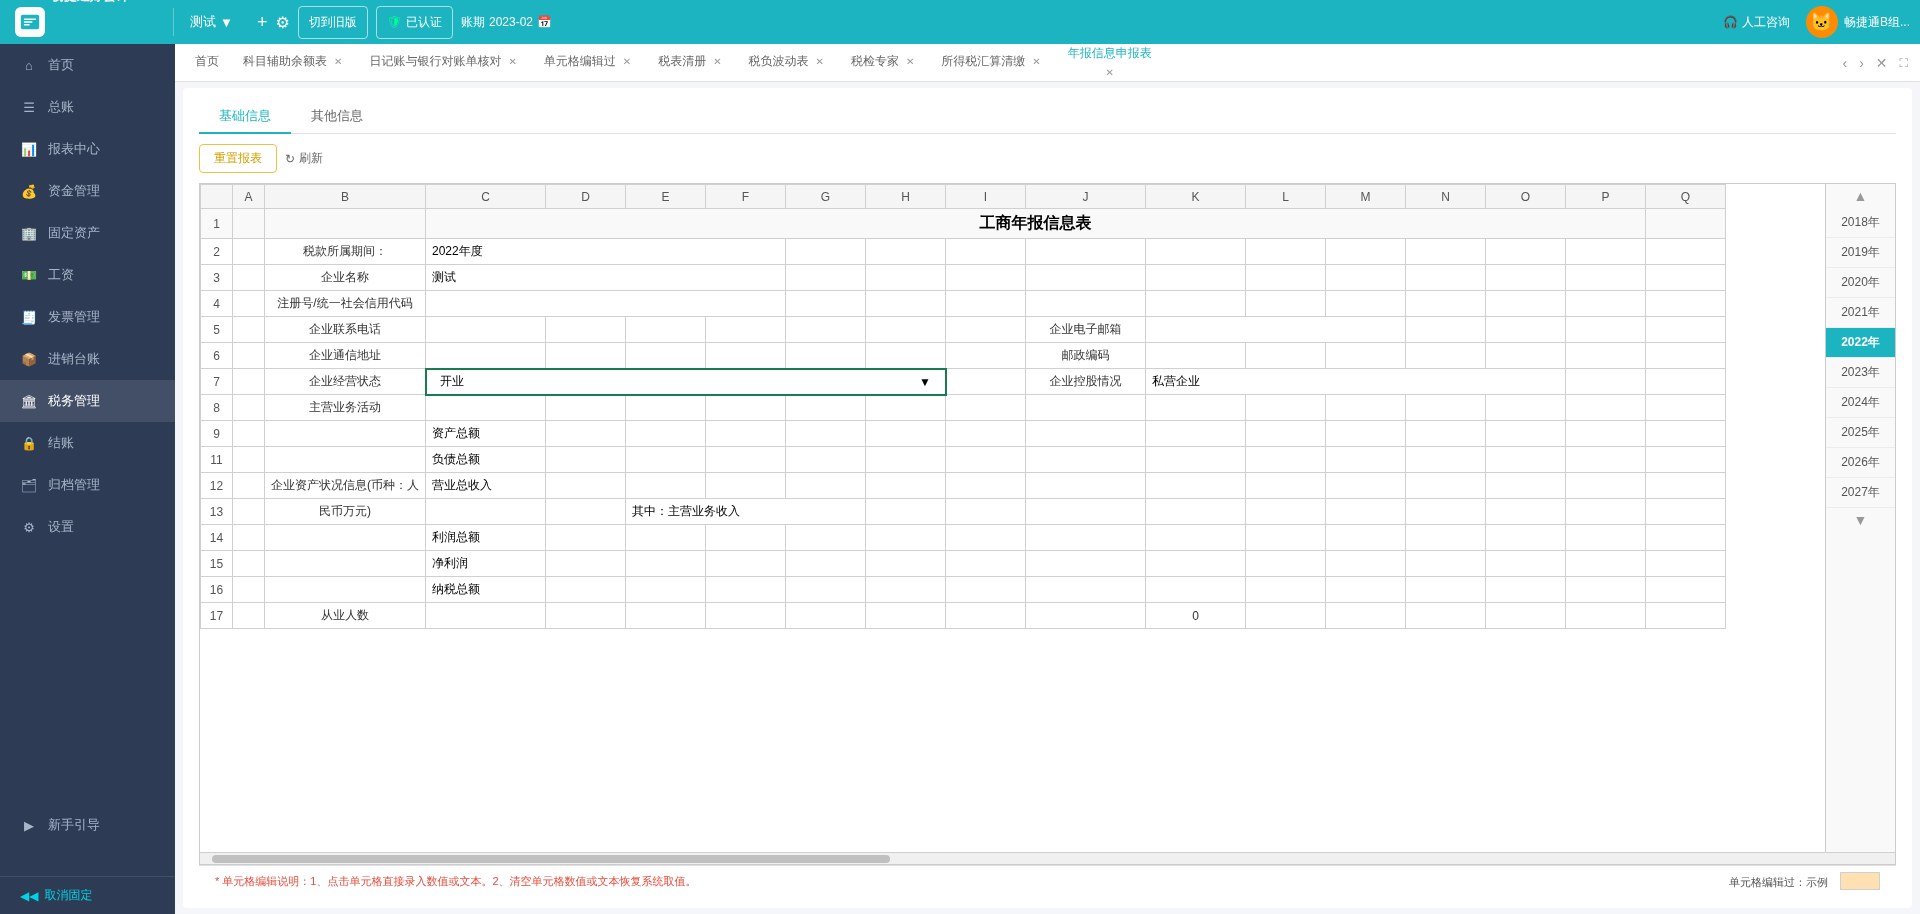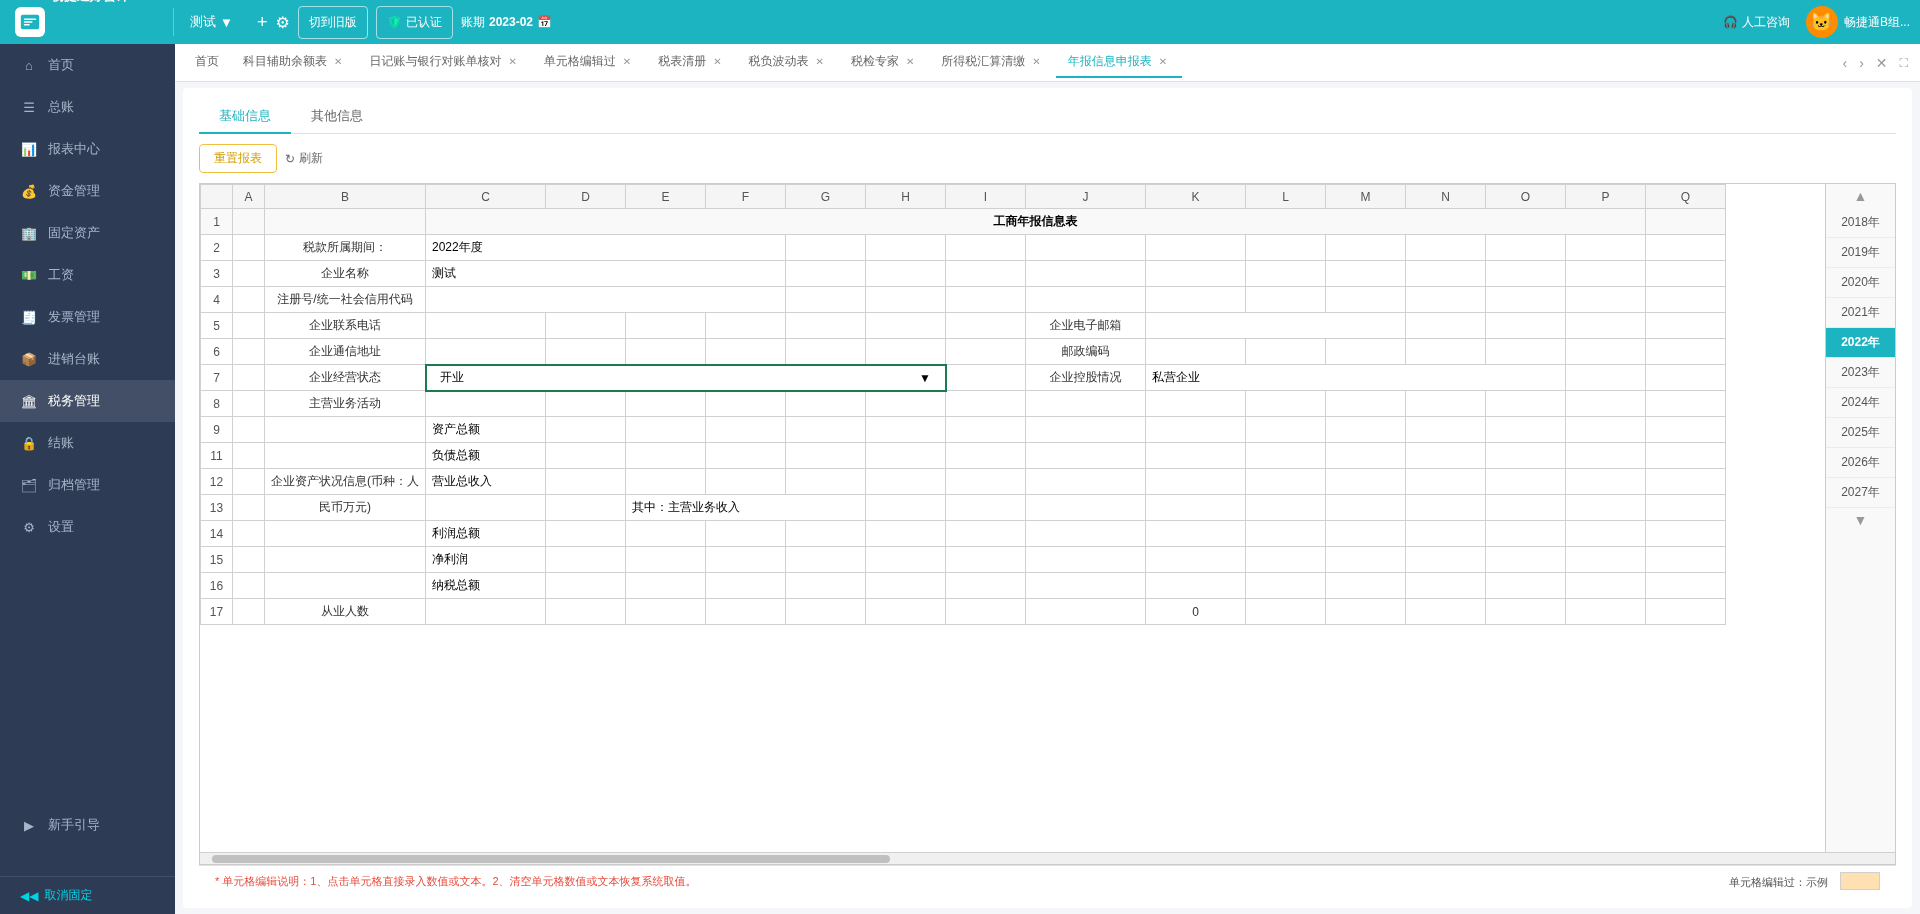--- a/index.html
+++ b/index.html
@@ -31,21 +31,21 @@
     
     .sidebar-item { display: flex; align-items: center; gap: 10px; padding: 12px 20px; color: #a8b5c8; cursor: pointer; font-size: 13px; transition: background 0.2s; }
     .sidebar-item.active { color: white; background: rgba(255,255,255,0.1); }
     .sidebar-item .icon { width: 18px; height: 18px; display: flex; align-items: center; justify-content: center; flex-shrink: 0; }
     .sidebar-bottom { margin-top: auto; }
     .sidebar-pin { display: flex; align-items: center; gap: 6px; padding: 10px 20px; color: #00d4e4; font-size: 12px; cursor: pointer; border-top: 1px solid rgba(255,255,255,0.1); }
 
     
     .tab-bar { display: flex; align-items: center; background: white; border-bottom: 1px solid #e0e0e0; padding: 0 8px; height: 38px; flex-shrink: 0; overflow: hidden; }
     .tab-item { display: flex; align-items: center; gap: 4px; padding: 6px 12px; font-size: 12px; color: #666; cursor: pointer; border-bottom: 2px solid transparent; white-space: nowrap; flex-shrink: 0; }
-    .tab-item.active { color: #1db4c1; border-bottom: 2px solid #1db4c1; font-weight: 500; }
+    .tab-item.active { color: #1db4c1; border-bottom: 2px solid #1db4c1; font-weight: 500; flex-direction: column; }
     .tab-close { color: #999; font-size: 10px; cursor: pointer; padding: 1px 3px; border-radius: 2px; }
     .tab-nav-btns { display: flex; gap: 4px; margin-left: auto; }
     .tab-nav-btn { background: none; border: none; cursor: pointer; color: #999; font-size: 14px; padding: 2px 4px; }
 
     
     .page-content { flex: 1; overflow: hidden; display: flex; flex-direction: column; padding: 12px 16px; background: white; margin: 8px; border-radius: 4px; }
 
     
     .sub-tab-bar { display: flex; gap: 0; border-bottom: 1px solid #e0e0e0; margin-bottom: 10px; }
     .sub-tab { padding: 7px 20px; font-size: 13px; color: #666; cursor: pointer; border-bottom: 2px solid transparent; margin-bottom: -1px; }
@@ -109,21 +109,21 @@
     </div>
     <button class="top-actions" style="background:none;border:none;color:white;cursor:pointer;font-size:18px;">+</button>
     <button style="background:none;border:none;color:white;cursor:pointer;font-size:16px;">⚙</button>
     <button class="top-btn">切到旧版</button>
     <div class="top-btn certified">
       <span style="color:#00ff99;">🛡</span>
       <span>已认证</span>
     </div>
     <div class="period-info">
       <span>账期</span>
-      <span style="font-weight:bold;">2023-02</span>
+      <span style="font-weight:normal;">2023-02</span>
       <span>📅</span>
     </div>
     <div class="top-right">
       <div style="display:flex;align-items:center;gap:4px;">
         <span>🎧</span>
         <span>人工咨询</span>
       </div>
       <div style="display:flex;align-items:center;gap:6px;">
         <div class="user-avatar">
           <span style="font-size:18px;">🐱</span>
@@ -291,21 +291,21 @@
                       <th class="col-header" style="width: 80px;">O</th>
                       <th class="col-header" style="width: 80px;">P</th>
                       <th class="col-header" style="width: 80px;">Q</th>
                     </tr>
                   </thead>
                   <tbody>
                     <tr>
                       <td class="row-num">1</td>
                       <td></td>
                       <td></td>
-                      <td colspan="14" class="title-cell" style="font-size: 12px; font-weight: bold; text-align: center;">工商年报信息表</td>
+                      <td colspan="14" class="title-cell" style="font-size: 16px; font-weight: bold; text-align: center;">工商年报信息表</td>
                       <td></td>
                     </tr>
                     <tr>
                       <td class="row-num">2</td>
                       <td></td>
                       <td class="label-cell">税款所属期间：</td>
                       <td colspan="4">2022年度</td>
                       <td></td>
                       <td></td>
                       <td></td>

